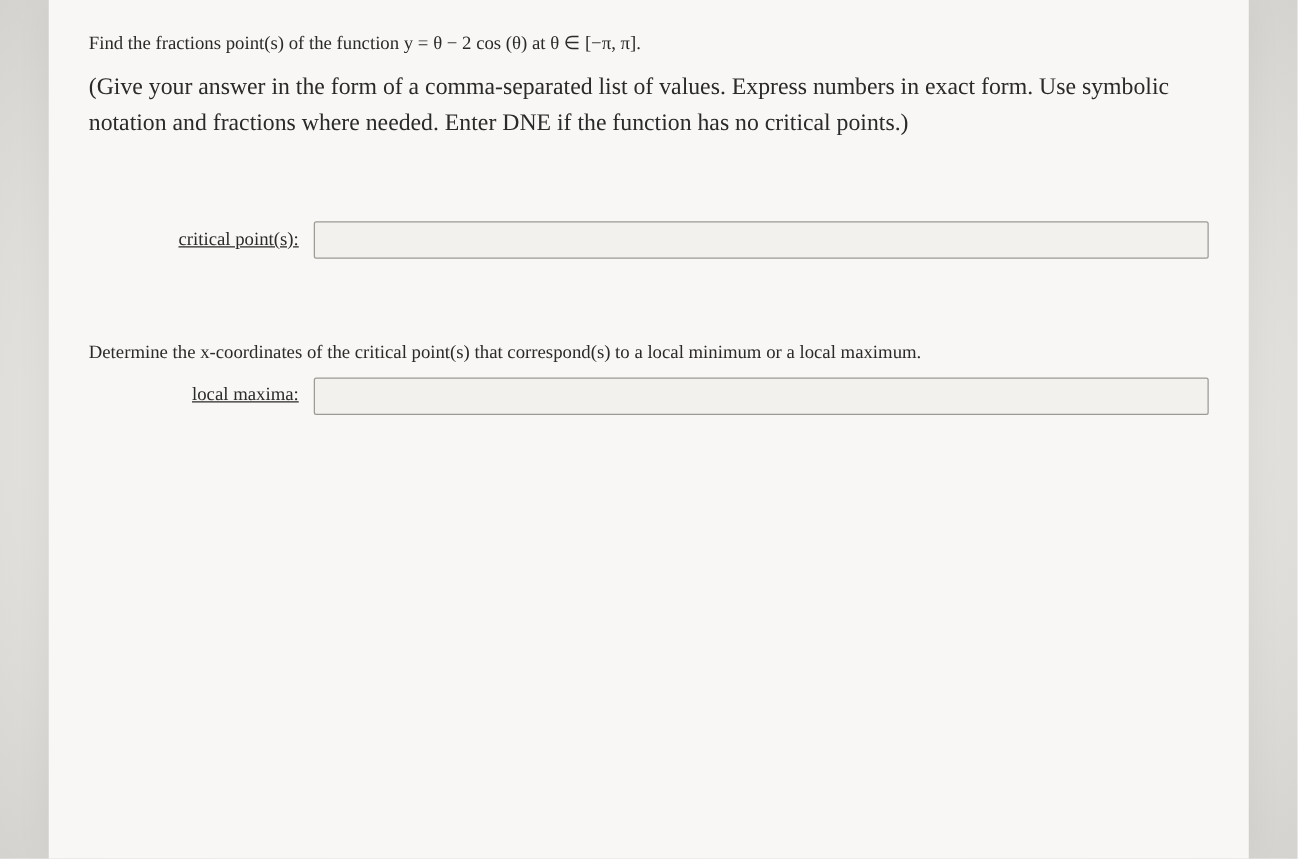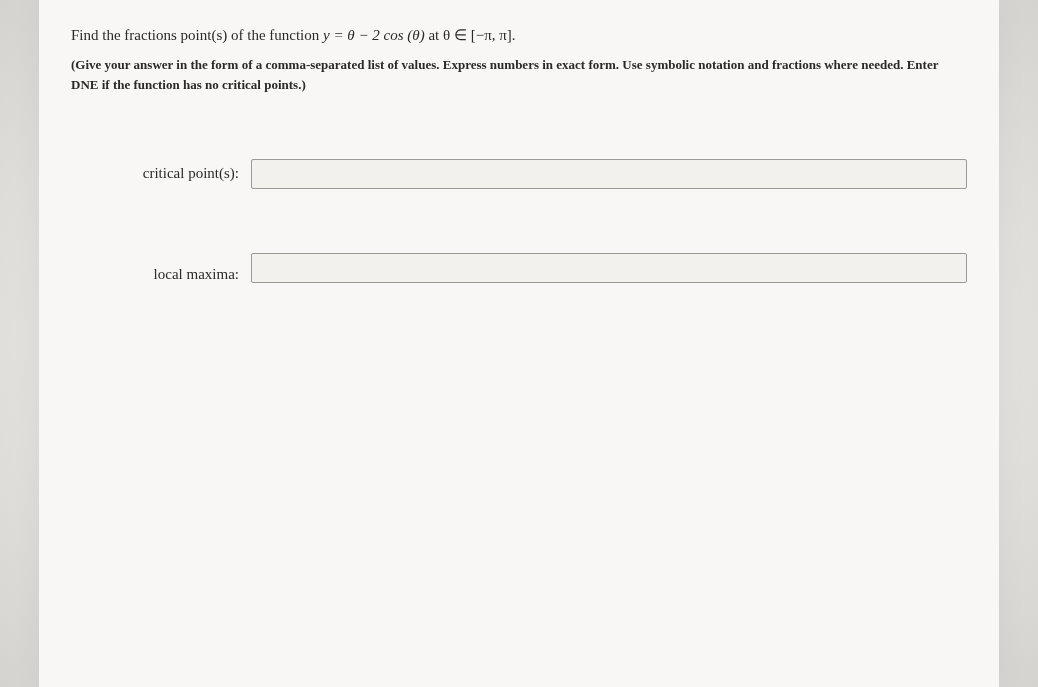--- a/index.html
+++ b/index.html
@@ -19,70 +19,71 @@
     min-height: 687px;
     box-shadow: 0 0 30px rgba(0,0,0,0.05);
   }
   .problem-text {
     font-size: 15px;
     line-height: 1.5;
     color: #2a2a2a;
     margin-bottom: 8px;
   }
   .instruction-text {
-    font-size: 13px;
+    font-size: 19px;
     line-height: 1.55;
     color: #2a2a2a;
     margin-bottom: 64px;
-    font-weight: bold;
   }
   .field-row {
     display: flex;
     align-items: center;
     margin-bottom: 64px;
     padding-left: 40px;
   }
-  .field-row.last { margin-bottom: 0; align-items: flex-end; }
+  .field-row.last { margin-bottom: 0; }
   .field-label {
     font-size: 15px;
     color: #2a2a2a;
     width: 140px;
     text-align: right;
     padding-right: 12px;
     flex-shrink: 0;
+    text-decoration: underline;
   }
   .field-input {
     flex: 1;
     height: 30px;
     border: 1px solid #9a9a96;
     background: #f2f1ee;
     border-radius: 2px;
     padding: 4px 8px;
     font-size: 14px;
     outline: none;
     max-width: 740px;
   }
-  .math { font-style: italic; }
+  .math { }
 </style>
 </head>
 <body>
 
 <div class="page">
 
   <p class="problem-text">
     <span>Find the fractions point(s) of the function </span><span class="math">y = θ − 2 cos (θ)</span><span> at θ ∈ [−π, π].</span>
   </p>
 
   <p class="instruction-text">(Give your answer in the form of a comma-separated list of values. Express numbers in exact form. Use symbolic notation and fractions where needed. Enter DNE if the function has no critical points.)</p>
 
   <div class="field-row">
     <span class="field-label">critical point(s):</span>
     <input class="field-input" type="text" value="" style="">
   </div>
 
+  <p class="problem-text">Determine the x-coordinates of the critical point(s) that correspond(s) to a local minimum or a local maximum.</p>
 
 
 
   <div class="field-row last">
     <span class="field-label">local maxima:</span>
     <input class="field-input" type="text" value="" style="">
   </div>
 
 </div>
 

